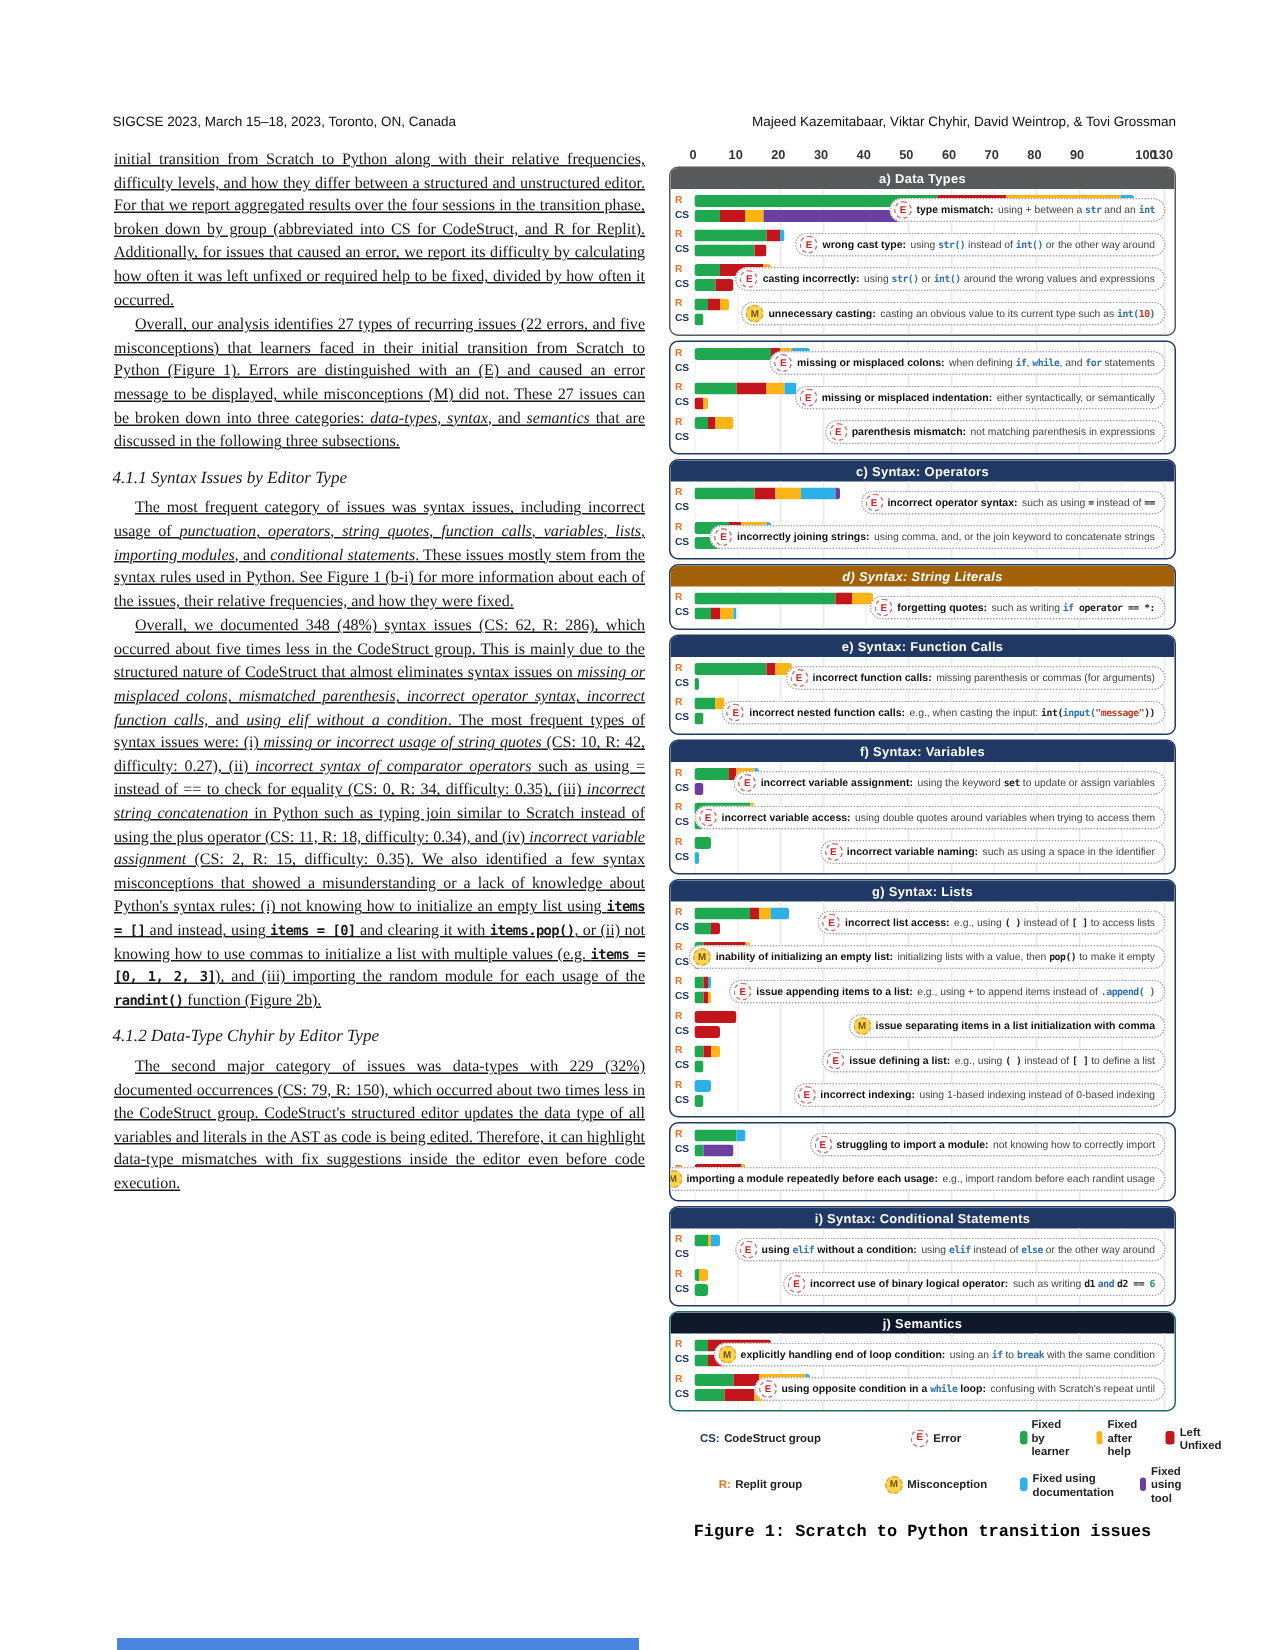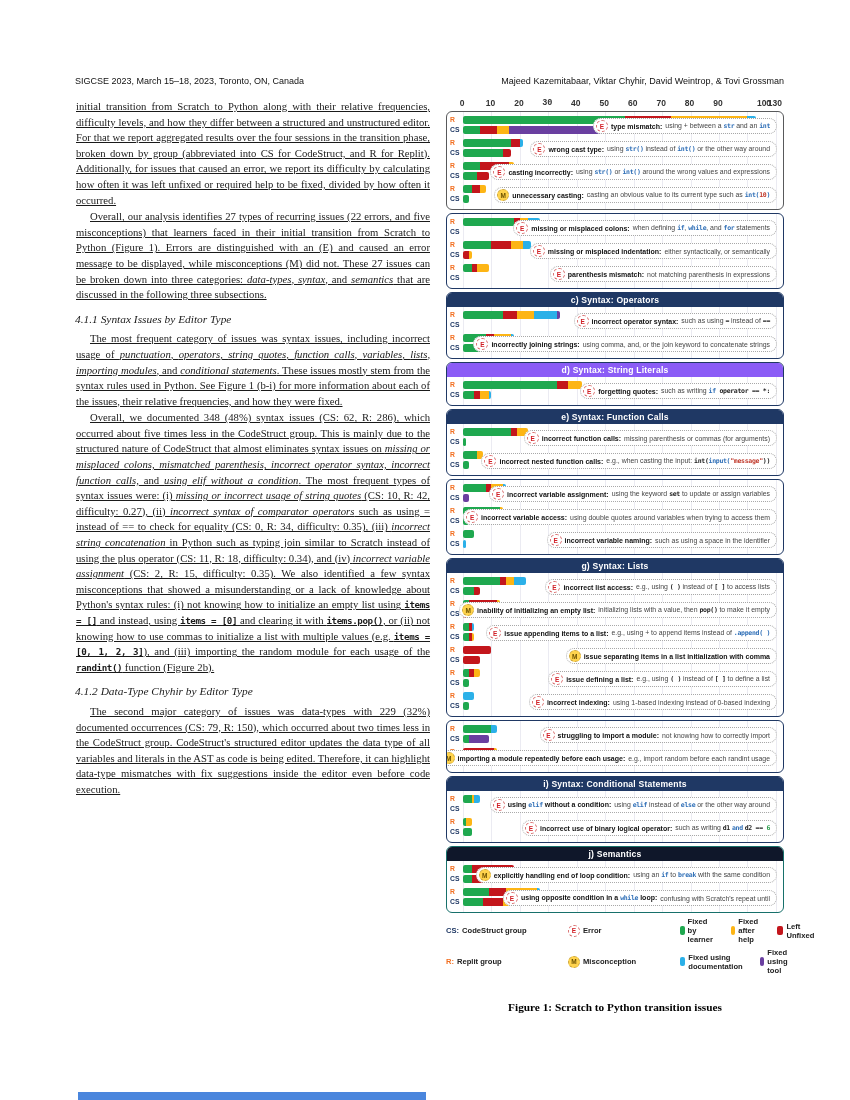--- a/index.html
+++ b/index.html
@@ -40,25 +40,25 @@
   .picon{flex:0 0 10px;width:10px;height:10px;border-radius:50%;display:flex;align-items:center;justify-content:center;
         font-weight:bold;font-size:6.5px;}
   .picon-E{color:#d21f26;border:1px dashed #d96b6b;background:#fff;}
   .picon-M{color:#6d5200;border:1px dashed #caa53d;background:#ffd34d;}
   .pill b{color:#111;font-size:7px;}
   .pm-b,.pm-r,.pm-k,.pm-g{font-family:"DejaVu Sans Mono",monospace;font-weight:bold;font-size:6.5px;letter-spacing:-0.3px;}
   .pm-b{color:#2f6fb7;} .pm-r{color:#c0392b;} .pm-k{color:#222;} .pm-g{color:#2e9e4f;}
   
   .fig-legend{margin-top:2px;font-family:"Liberation Sans",sans-serif;font-size:7.6px;font-weight:bold;color:#222;}
   .legend-row{display:flex;align-items:center;margin:4px 0;}
-  .legend-item{display:flex;align-items:center;gap:3px;}
+  .legend-item{display:flex;align-items:center;gap:3px;justify-content:center;}
   .lg-cell1{flex:0 0 122px;} .lg-cell2{flex:0 0 112px;} .lg-rest{margin-right:14px;}
   .lg-key-cs{color:#1f3864;} .lg-key-r{color:#f26f21;}
   .swatch{width:9px;height:9px;border-radius:2px;display:inline-block;}
-  .fig-caption{margin-top:26px;text-align:center;font-weight:bold;font-size:11.3px;font-family:Liberation Serif, serif;color:#000;}
+  .fig-caption{margin-top:13px;text-align:center;font-weight:bold;font-size:11.3px;font-family:Liberation Mono, monospace;color:#000;}
   .bottom-strip{position:absolute;left:78px;top:1092px;width:348px;height:8px;background:#4a86dd;}
 </style>
 </head>
 <body>
 
 <div class="page">
   <div class="running-header">
     <span>SIGCSE 2023, March 15–18, 2023, Toronto, ON, Canada</span>
     <span>Majeed Kazemitabaar, Viktar Chyhir, David Weintrop, &amp; Tovi Grossman</span>
   </div>
@@ -72,31 +72,32 @@
       <div class="subhead"><span>4.1.2  Data-Type Chyhir by Editor Type</span></div>
       <p class="para ind"><span>The second major category of issues was data-types with 229 (32%) documented occurrences (CS: 79, R: 150), which occurred about two times less in the CodeStruct group. CodeStruct's structured editor updates the data type of all variables and literals in the AST as code is being edited. Therefore, it can highlight data-type mismatches with fix suggestions inside the editor even before code execution.</span></p>
     </div>
 
   <div class="col-right">
     <div id="figure">
         <div class="fig-axis">
           <span style="left: 16px;">0</span>
           <span style="left: 44.45px;">10</span>
           <span style="left: 72.9px;">20</span>
-          <span style="left: 101.35px; font-family: Liberation Mono, monospace;">30</span>
+          <span style="left: 101.35px;">30</span>
           <span style="left: 129.8px;">40</span>
           <span style="left: 158.25px;">50</span>
           <span style="left: 186.7px;">60</span>
           <span style="left: 215.15px;">70</span>
           <span style="left: 243.6px;">80</span>
           <span style="left: 272.05px;">90</span>
           <span style="left: 318px;">100</span>
           <span style="left: 328.95px;">130</span>
         </div>
         <div class="panel" style="border: 1px solid rgb(88, 89, 91);">
+          <div class="panel-header" style="background: rgb(88, 89, 91);">a) Data Types</div>
           <div class="rows">
             <div class="pair">
               <div class="bar-line">
                 <span class="grp grp-R">R</span>
                 <div class="bar">
                   <span class="c-green" style="width: 162.165px;"></span>
                   <span class="c-red" style="width: 45.52px;"></span>
                   <span class="c-yellow" style="width: 76.815px;"></span>
                   <span class="c-blue" style="width: 8.535px;"></span>
                 </div>
@@ -294,21 +295,21 @@
               </div>
               <span class="pill">
                 <span class="picon picon-E">E</span>
                 <b><span>incorrectly joining strings:</span></b>
                 <span><span>using comma, and, or the join keyword to concatenate strings</span></span>
               </span>
             </div>
           </div>
         </div>
         <div class="panel" style="border: 1px solid rgb(31, 56, 100);">
-          <div class="panel-header" style="background: #8b5cf6;">d) Syntax: String Literals</div>
+          <div class="panel-header" style="background: #a16207; font-style: italic;">d) Syntax: String Literals</div>
           <div class="rows">
             <div class="pair">
               <div class="bar-line">
                 <span class="grp grp-R">R</span>
                 <div class="bar">
                   <span class="c-green" style="width: 93.885px;"></span>
                   <span class="c-red" style="width: 11.38px;"></span>
                   <span class="c-yellow" style="width: 14.225px;"></span>
                 </div>
               </div>
@@ -369,20 +370,21 @@
               </div>
               <span class="pill">
                 <span class="picon picon-E">E</span>
                 <b><span>incorrect nested function calls:</span></b>
                 <span><span>e.g., when casting the input: </span><span class="pm-k">int(</span><span class="pm-b">input(</span><span class="pm-r">"message"</span><span class="pm-k">))</span></span>
               </span>
             </div>
           </div>
         </div>
         <div class="panel" style="border: 1px solid rgb(31, 56, 100);">
+          <div class="panel-header" style="background: rgb(31, 56, 100);">f) Syntax: Variables</div>
           <div class="rows">
             <div class="pair">
               <div class="bar-line">
                 <span class="grp grp-R">R</span>
                 <div class="bar">
                   <span class="c-green" style="width: 22.76px;"></span>
                   <span class="c-red" style="width: 5.69px;"></span>
                   <span class="c-yellow" style="width: 11.38px;"></span>
                   <span class="c-blue" style="width: 2.845px;"></span>
                 </div>

